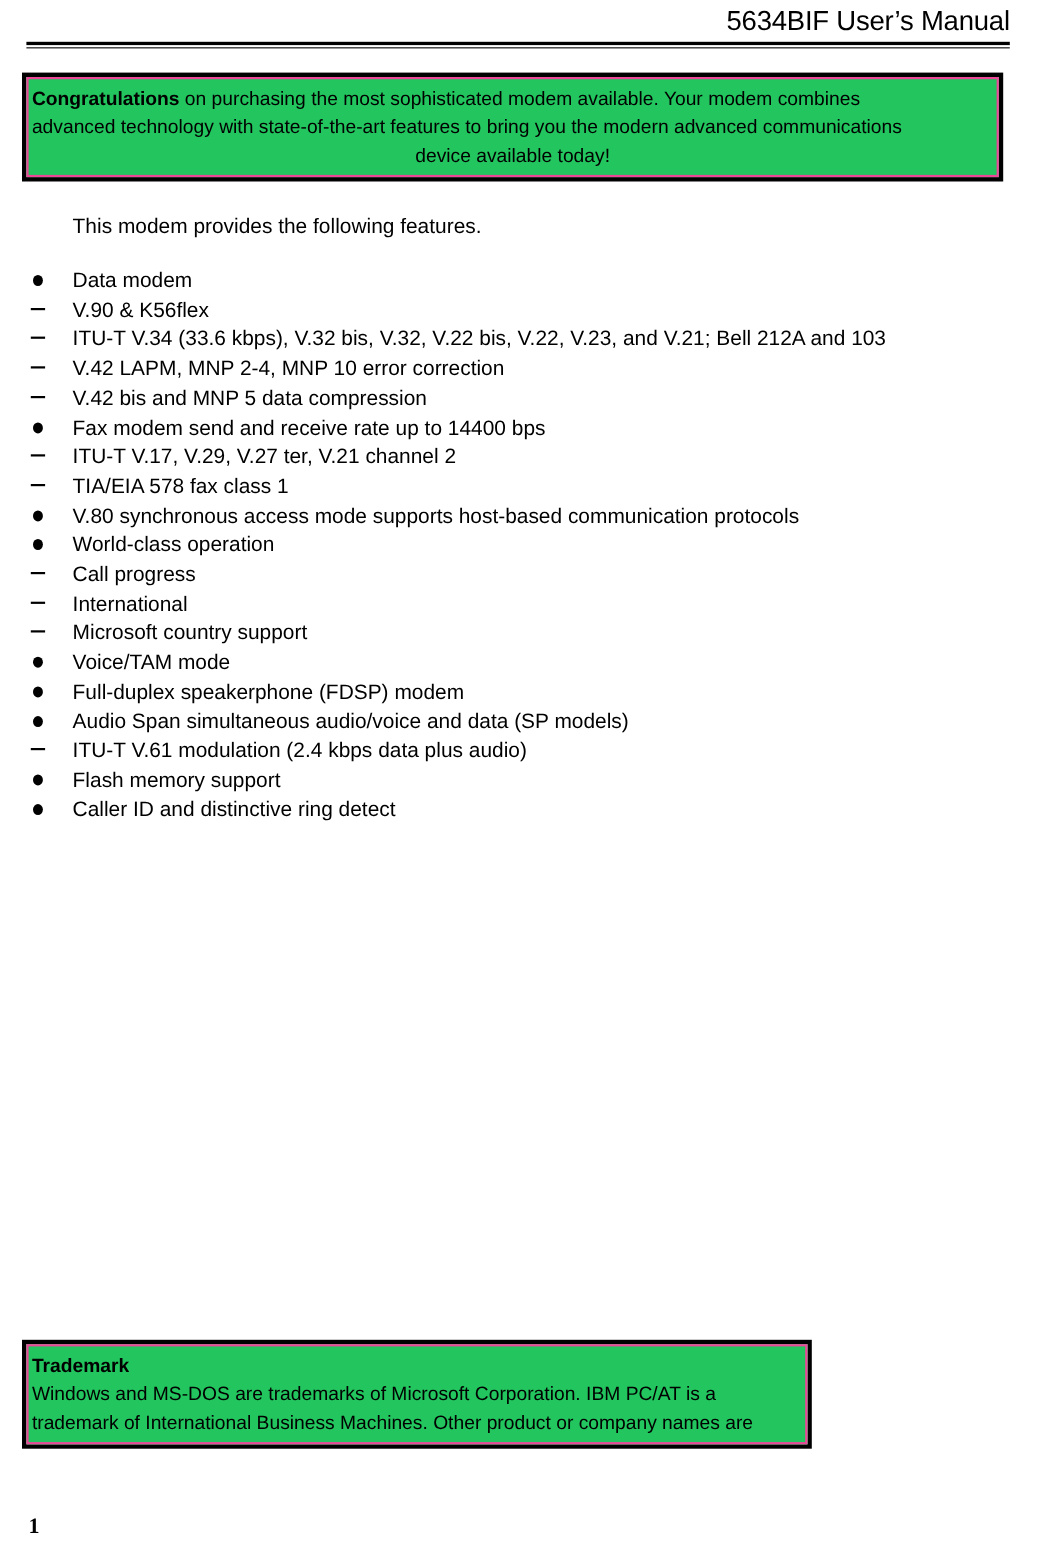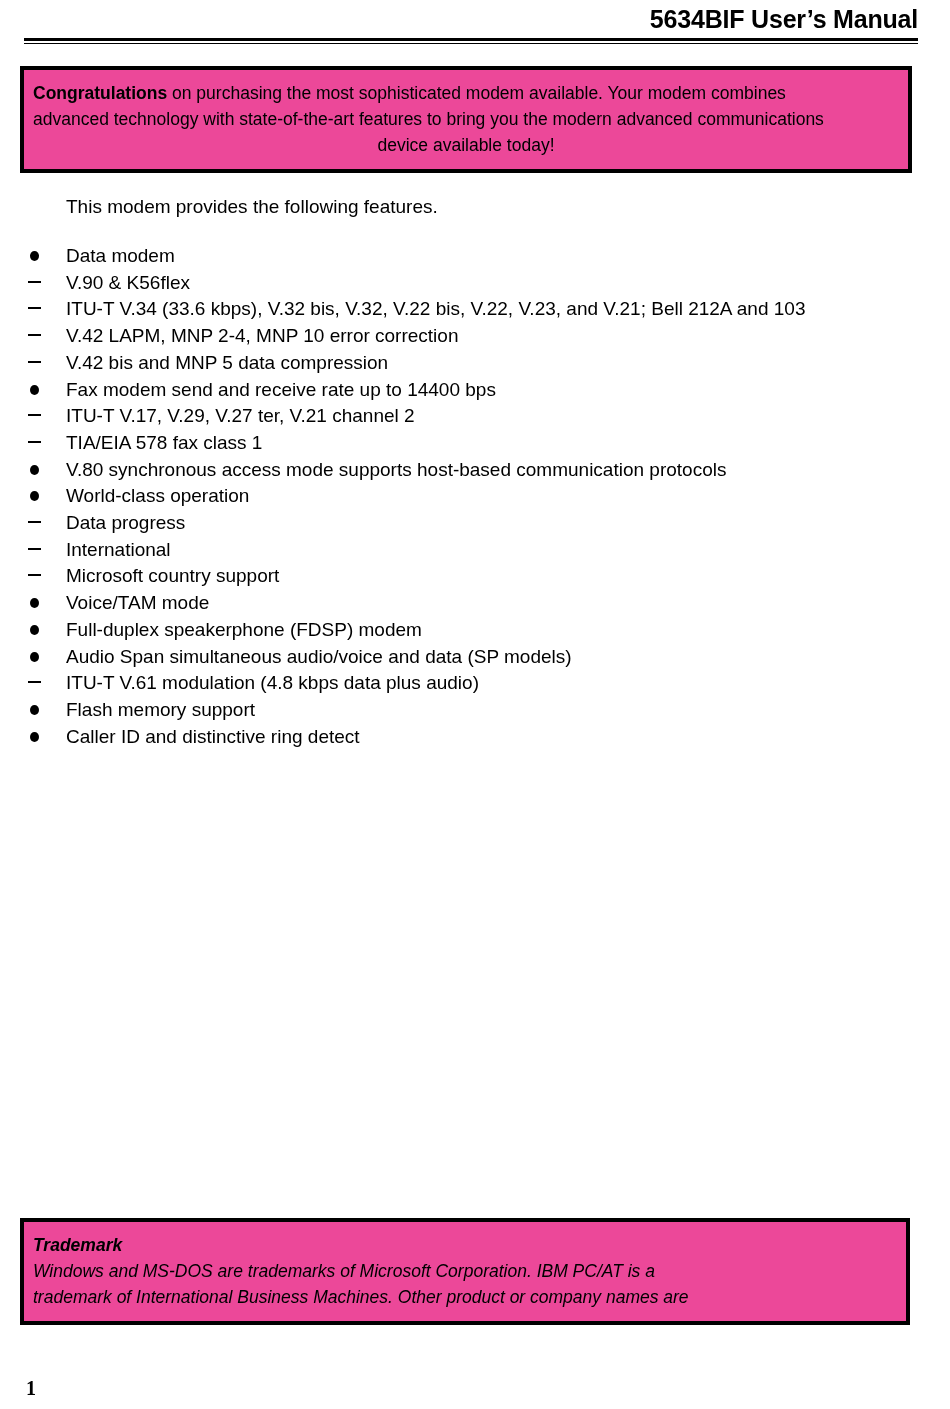--- a/index.html
+++ b/index.html
@@ -23,21 +23,21 @@
 
   
   .header {
     position: absolute;
     left: 24px;
     top: 4px;
     width: 894px;
   }
   .header-title {
     font-size: 25px;
-    font-weight: bold;
+    font-weight: normal;
     line-height: 30px;
     text-align: right;
     letter-spacing: -0.2px;
     white-space: nowrap;
   }
   .header-rule {
     margin-top: 4px;
     height: 6px;
     border-top: 3px solid #000;
     border-bottom: 1px solid #000;
@@ -45,22 +45,22 @@
   }
 
   
   .framed {
     position: absolute;
     border: 4px solid #000000;
     background: #ffffff;
     box-sizing: border-box;
   }
   .framed-inner {
-    border: 6px solid #ec4899;
-    background: #ec4899;
+    border: 2px solid #ec4899;
+    background: #22c55e;
     box-sizing: border-box;
     padding: 4px 3px 5px 3px;
   }
   .framed p {
     margin: 0;
     font-size: 17.5px;
     line-height: 26px;
     text-align: justify;
     text-justify: inter-word;
   }
@@ -72,22 +72,21 @@
   }
 
   #congrats-box {
     left: 20px;
     top: 66px;
     width: 892px;
   }
   #trademark-box {
     left: 20px;
     top: 1218px;
-    width: 890px;
-    font-style: italic;
+    width: 718px;
   }
   .trademark-heading {
     font-size: 17.5px;
     line-height: 25px;
     font-weight: bold;
     margin: 0;
   }
 
   
   .intro {
@@ -214,21 +213,21 @@
       <li class="feature-item">
         <span class="marker"><span class="marker-bullet"></span></span>
         <span class="feature-text">V.80 synchronous access mode supports host-based communication protocols</span>
       </li>
       <li class="feature-item">
         <span class="marker"><span class="marker-bullet"></span></span>
         <span class="feature-text">World-class operation</span>
       </li>
       <li class="feature-item">
         <span class="marker"><span class="marker-dash"></span></span>
-        <span class="feature-text">Data progress</span>
+        <span class="feature-text">Call progress</span>
       </li>
       <li class="feature-item">
         <span class="marker"><span class="marker-dash"></span></span>
         <span class="feature-text">International</span>
       </li>
       <li class="feature-item">
         <span class="marker"><span class="marker-dash"></span></span>
         <span class="feature-text">Microsoft country support</span>
       </li>
       <li class="feature-item">
@@ -238,21 +237,21 @@
       <li class="feature-item">
         <span class="marker"><span class="marker-bullet"></span></span>
         <span class="feature-text">Full-duplex speakerphone (FDSP) modem</span>
       </li>
       <li class="feature-item">
         <span class="marker"><span class="marker-bullet"></span></span>
         <span class="feature-text">Audio Span simultaneous audio/voice and data (SP models)</span>
       </li>
       <li class="feature-item">
         <span class="marker"><span class="marker-dash"></span></span>
-        <span class="feature-text">ITU-T V.61 modulation (4.8 kbps data plus audio)</span>
+        <span class="feature-text">ITU-T V.61 modulation (2.4 kbps data plus audio)</span>
       </li>
       <li class="feature-item">
         <span class="marker"><span class="marker-bullet"></span></span>
         <span class="feature-text">Flash memory support</span>
       </li>
       <li class="feature-item">
         <span class="marker"><span class="marker-bullet"></span></span>
         <span class="feature-text">Caller ID and distinctive ring detect</span>
       </li>
     </ul>

